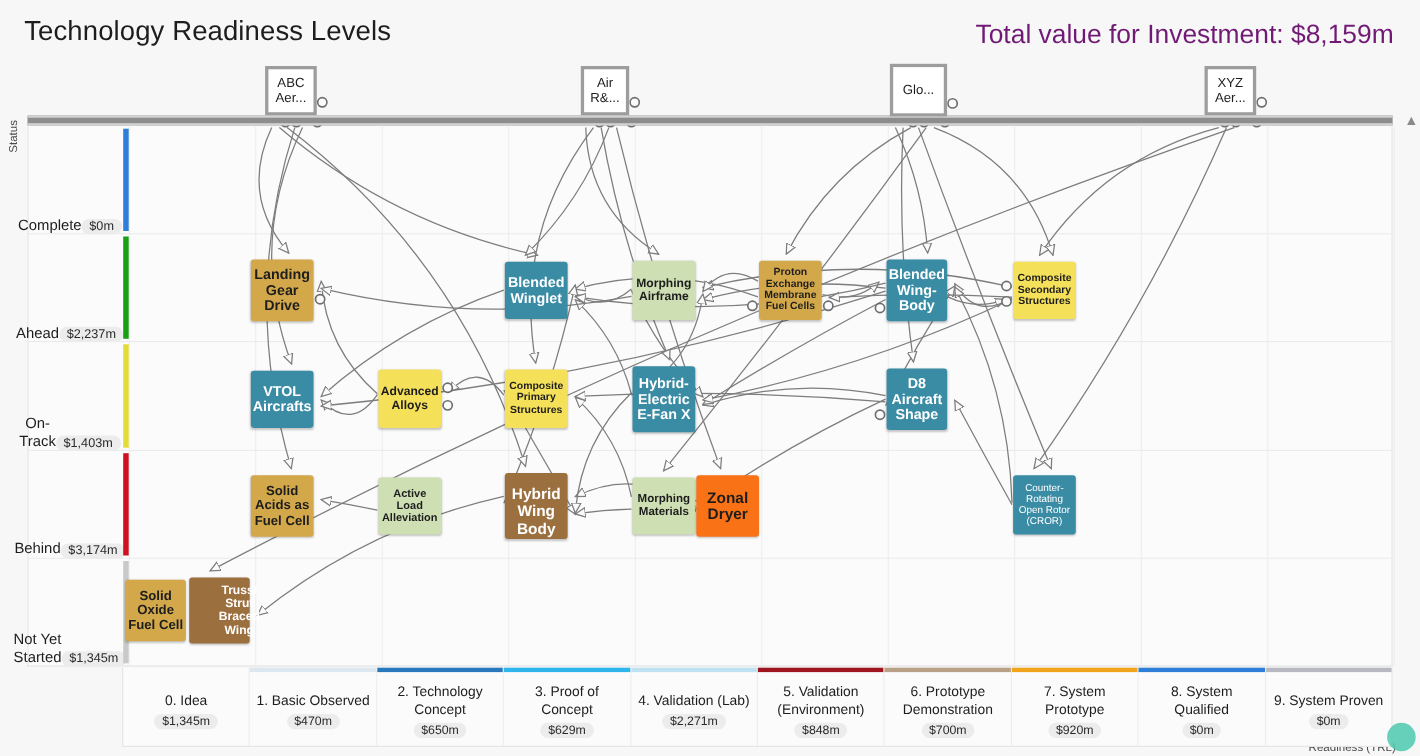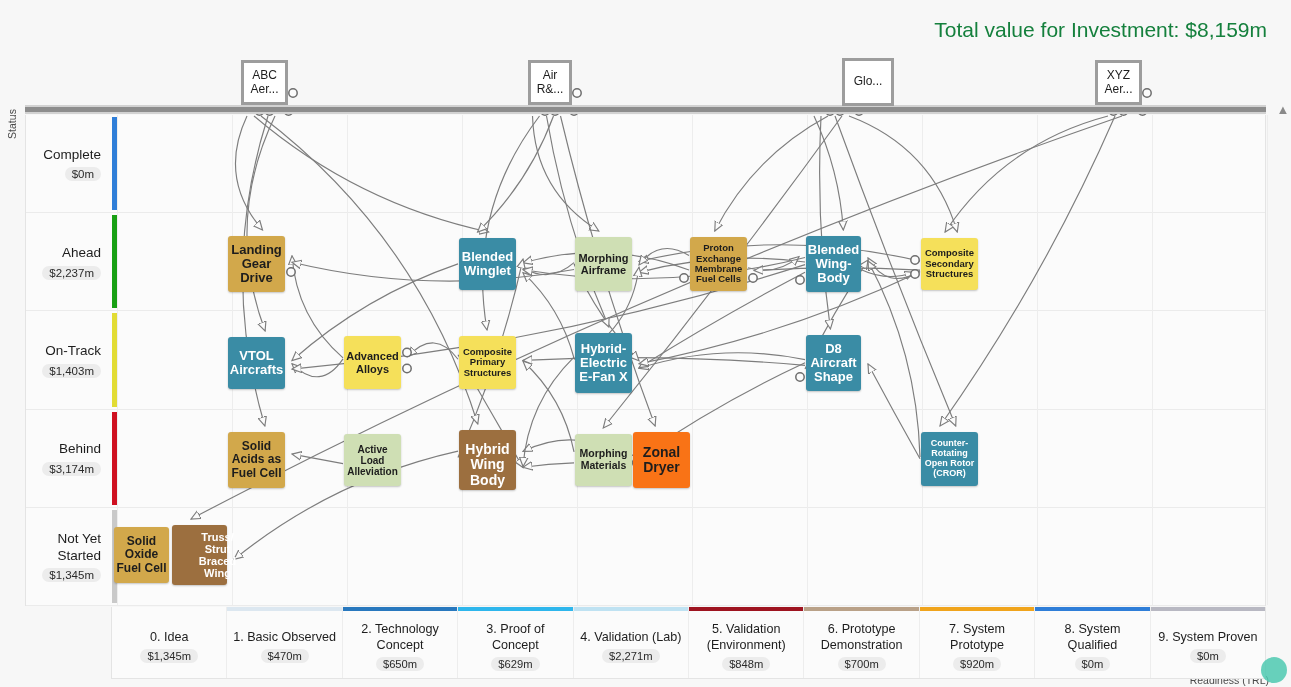--- a/index.html
+++ b/index.html
@@ -11,21 +11,21 @@
   }
   #root { position: relative; width: 1291px; height: 687px; }
 
   
   #page-title {
     position: absolute; left: 22px; top: 14px;
     font-size: 25px; color: #1d1d1d; letter-spacing: .1px;
   }
   #total-value {
     position: absolute; right: 24px; top: 18px;
-    font-size: 21px; color: #15803d; white-space: nowrap;
+    font-size: 24px; color: #701a75; white-space: nowrap;
   }
 
   
   #status-axis-title {
     position: absolute; left: -8px; top: 118px;
     width: 40px; text-align: center;
     font-size: 10.5px; color: #4a4a4a;
     transform: rotate(-90deg); transform-origin: center;
   }
   #readiness-axis-title {
@@ -43,23 +43,23 @@
   .row-band {
     position: absolute; left: 0; right: 0;
     border-bottom: 1px solid #ebebeb;
   }
   .col-line {
     position: absolute; top: 0; bottom: 0; width: 1px;
     background: #ededed;
   }
   .status-cell {
     position: absolute; left: 0; width: 86px;
-    display: flex; flex-direction: column;
+    display: flex; flex-direction: row;
     align-items: flex-end; justify-content: center;
-    padding-right: 11px; text-align: right;
+    padding-right: 11px; text-align: center;
   }
   .status-name { font-size: 13.5px; color: #1d1d1d; line-height: 1.22; }
   .status-val {
     margin-top: 4px; font-size: 11.5px; color: #2a2a2a;
     background: #ececec; border-radius: 9px; padding: 1px 7px;
   }
   .status-stripe {
     position: absolute; left: 86px; width: 5px;
   }
 
@@ -133,20 +133,21 @@
   }
 
   
   #links { position: absolute; left: 0; top: 0; pointer-events: none; }
 </style>
 </head>
 <body>
 
 <div id="root">
 
+  <div id="page-title">Technology Readiness Levels</div>
   <div id="total-value">Total value for Investment: $8,159m</div>
 
   <div id="status-axis-title">Status</div>
   <div id="readiness-axis-title">Readiness (TRL)</div>
 
   <div id="plot">
     <div id="row-bands">
         <div class="row-band" style="top: 0px; height: 98.2px;"></div>
         <div class="row-band" style="top: 98.2px; height: 98.2px;"></div>
         <div class="row-band" style="top: 196.4px; height: 98.2px;"></div>
@@ -293,21 +294,21 @@
   </svg>
 
   <div id="swimlane-bar"></div>
   <div id="swimlane-scroll-chevron">▲</div>
 
   <div id="owner-layer">
       <div class="org-box" style="left: 241px; top: 60px; width: 47px; height: 45px; white-space: pre-line;">ABC
 Aer...</div>
       <div class="org-box" style="left: 528px; top: 60px; width: 44px; height: 45px; white-space: pre-line;">Air
 R&amp;...</div>
-      <div class="org-box" style="left: 809px; top: 58px; width: 52px; height: 48px; white-space: pre-line; margin-left: 33px;">Glo...</div>
+      <div class="org-box" style="left: 809px; top: 58px; width: 52px; height: 48px; white-space: pre-line;">Glo...</div>
       <div class="org-box" style="left: 1095px; top: 60px; width: 47px; height: 45px; white-space: pre-line;">XYZ
 Aer...</div>
     </div>
   <div id="node-layer">
       <div class="node" style="left: 228px; top: 236px; width: 57px; height: 56px; background: rgb(210, 168, 75); color: rgb(29, 29, 29); font-size: 13px; font-weight: 700;">
         <span style="white-space: pre-line;">Landing
 Gear
 Drive</span>
       </div>
       <div class="node" style="left: 459px; top: 238px; width: 57px; height: 52px; background: rgb(58, 140, 165); color: rgb(255, 255, 255); font-size: 13px; font-weight: 700;">
@@ -373,21 +374,21 @@
 Body</span>
       </div>
       <div class="node" style="left: 575px; top: 434px; width: 57px; height: 52px; background: rgb(207, 223, 180); color: rgb(29, 29, 29); font-size: 10.5px; font-weight: 700;">
         <span style="white-space: pre-line;">Morphing
 Materials</span>
       </div>
       <div class="node" style="left: 633px; top: 432px; width: 57px; height: 56px; background: #f97316; color: rgb(29, 29, 29); font-size: 14px; font-weight: 700;">
         <span style="white-space: pre-line;">Zonal
 Dryer</span>
       </div>
-      <div class="node" style="left: 921px; top: 432px; width: 57px; height: 54px; background: rgb(58, 140, 165); color: rgb(255, 255, 255); font-size: 9px; font-weight: 700;">
+      <div class="node" style="left: 921px; top: 432px; width: 57px; height: 54px; background: rgb(58, 140, 165); color: rgb(255, 255, 255); font-size: 9px; font-weight: 400;">
         <span style="white-space: pre-line;">Counter-
 Rotating
 Open Rotor
 (CROR)</span>
       </div>
       <div class="node" style="left: 114px; top: 527px; width: 55px; height: 56px; background: rgb(210, 168, 75); color: rgb(29, 29, 29); font-size: 12px; font-weight: 700;">
         <span style="white-space: pre-line;">Solid
 Oxide
 Fuel Cell</span>
       </div>

